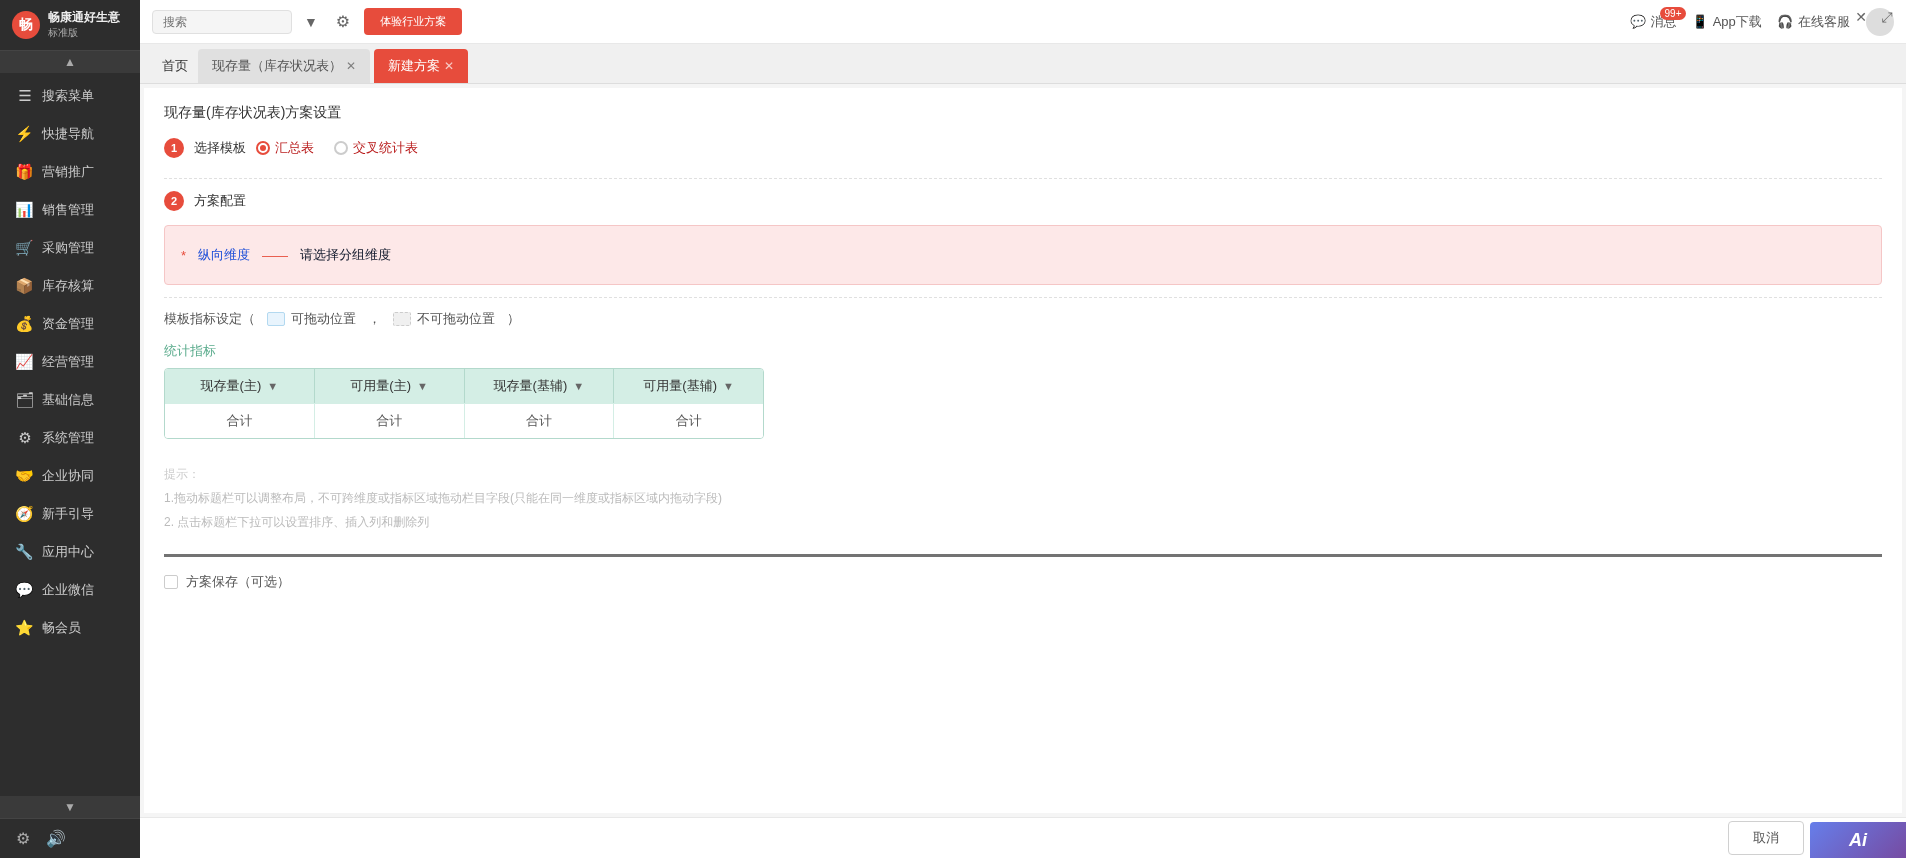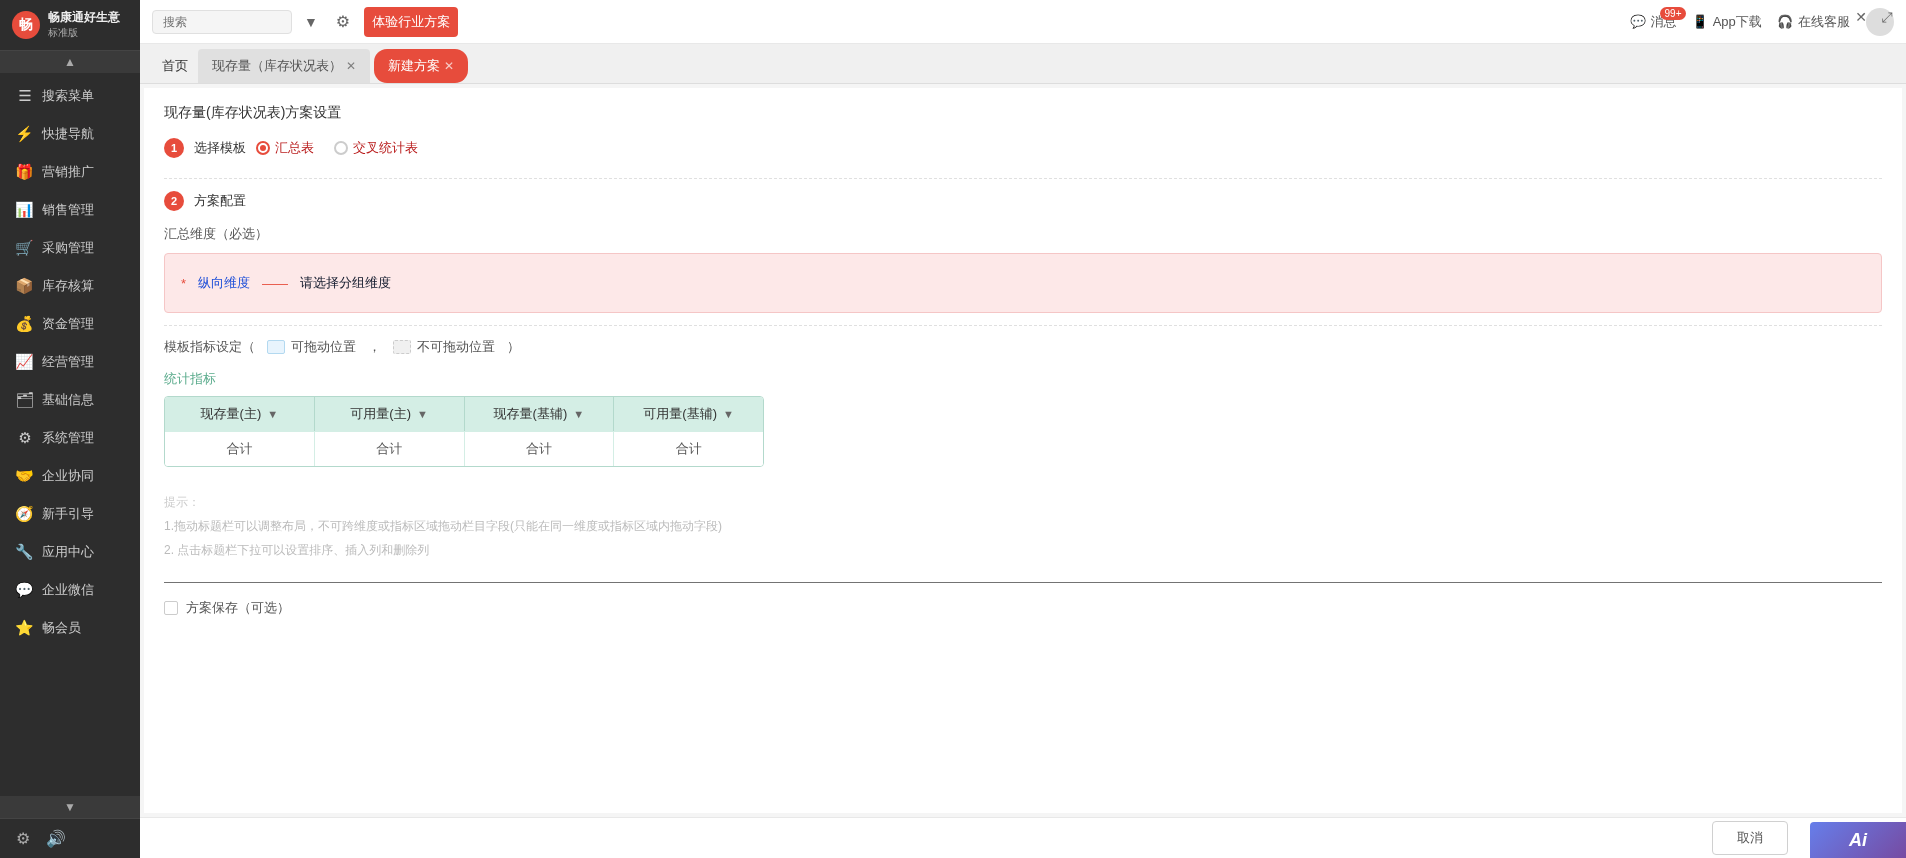--- a/index.html
+++ b/index.html
@@ -110,22 +110,22 @@
       cursor: pointer;
       color: #666;
       font-size: 16px;
       padding: 2px 6px;
     }
     .topbar-trial-btn {
       background: #e74c3c;
       color: white;
       border: none;
       border-radius: 4px;
-      padding: 6px 8px;
-      font-size: 13px;
+      padding: 6px 16px;
+      font-size: 11px;
       cursor: pointer;
     }
     .topbar-spacer { flex: 1; }
     .topbar-actions { display: flex; align-items: center; gap: 16px; }
     .topbar-action-item {
       display: flex;
       align-items: center;
       gap: 4px;
       color: #555;
       font-size: 13px;
@@ -167,21 +167,20 @@
       background: #e0e0e0;
       border-radius: 4px 4px 0 0;
       cursor: pointer;
       font-size: 13px;
       color: #555;
       margin-right: 4px;
     }
     .tab.active {
       background: #e74c3c;
       color: white;
-      border-radius: 13px;
     }
     .tab-close {
       font-size: 12px;
       cursor: pointer;
       opacity: 0.7;
     }
     .tab-home {
       background: none;
       color: #555;
       border: none;
@@ -408,41 +407,41 @@
     }
     .tips-title { color: #ccc; font-size: 12px; }
 
     
     .save-option {
       display: flex;
       align-items: center;
       gap: 8px;
       margin-top: 20px;
       padding-top: 16px;
-      border-top: 1px solid #737373;
+      border-top: 3px solid #737373;
     }
     .checkbox {
       width: 14px;
       height: 14px;
       border: 1px solid #ccc;
       border-radius: 2px;
       cursor: pointer;
     }
     .save-label { font-size: 13px; color: #555; }
 
     
     .footer-bar {
       height: 41px;
       background: #fff;
       border-top: 1px solid #e8e8e8;
       display: flex;
       align-items: center;
       justify-content: flex-end;
       padding: 0 20px;
-      gap: 24px;
+      gap: 8px;
       flex-shrink: 0;
     }
     .btn-cancel {
       background: #fff;
       border: 1px solid #d0d0d0;
       border-radius: 4px;
       padding: 7px 24px;
       font-size: 13px;
       color: #555;
       cursor: pointer;
@@ -637,21 +636,20 @@
 
       <hr class="section-divider">
 
       <div class="section">
         <div class="section-header">
           <div class="step-badge">2</div>
           <span class="section-label">方案配置</span>
         </div>
 
         
-        <div class="agg-label">汇总维度（必选）</div>
         <div class="agg-dim-box">
           <span class="dim-required">*</span>
           <span class="dim-label">纵向维度</span>
           <span class="dim-separator">——</span>
           <span class="dim-placeholder">请选择分组维度</span>
         </div>
 
         <hr class="section-divider">
 
         

